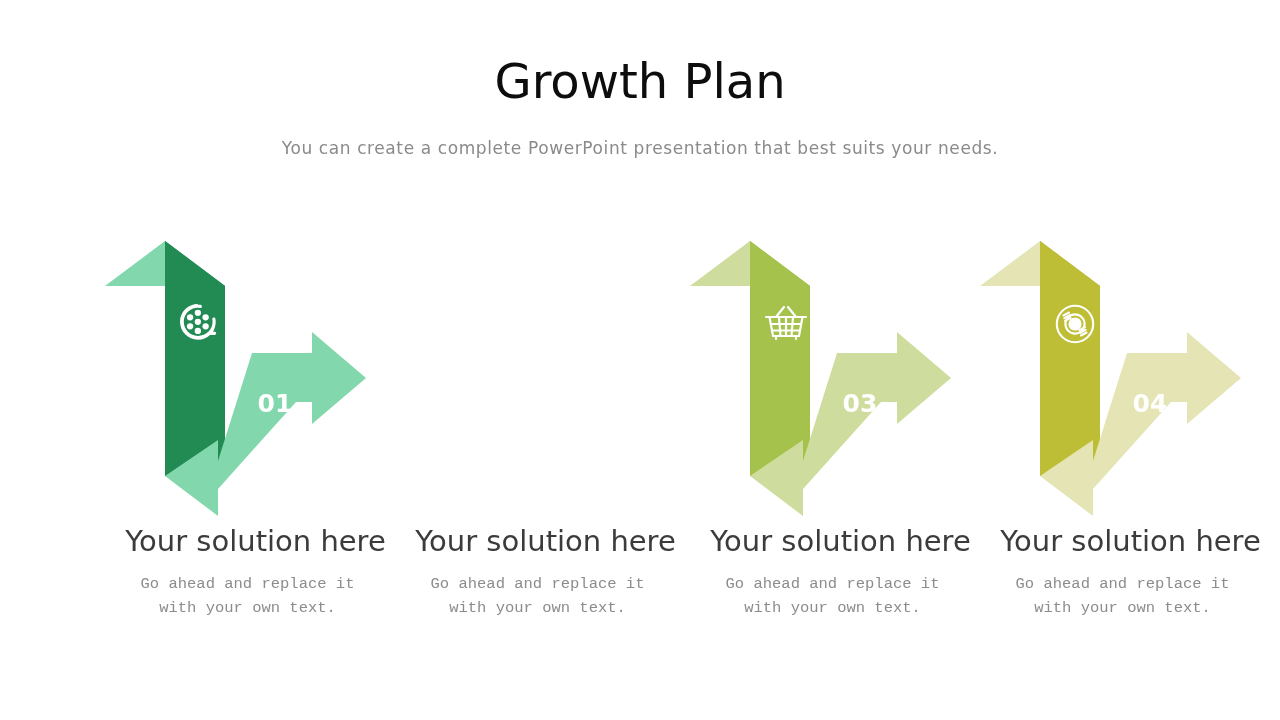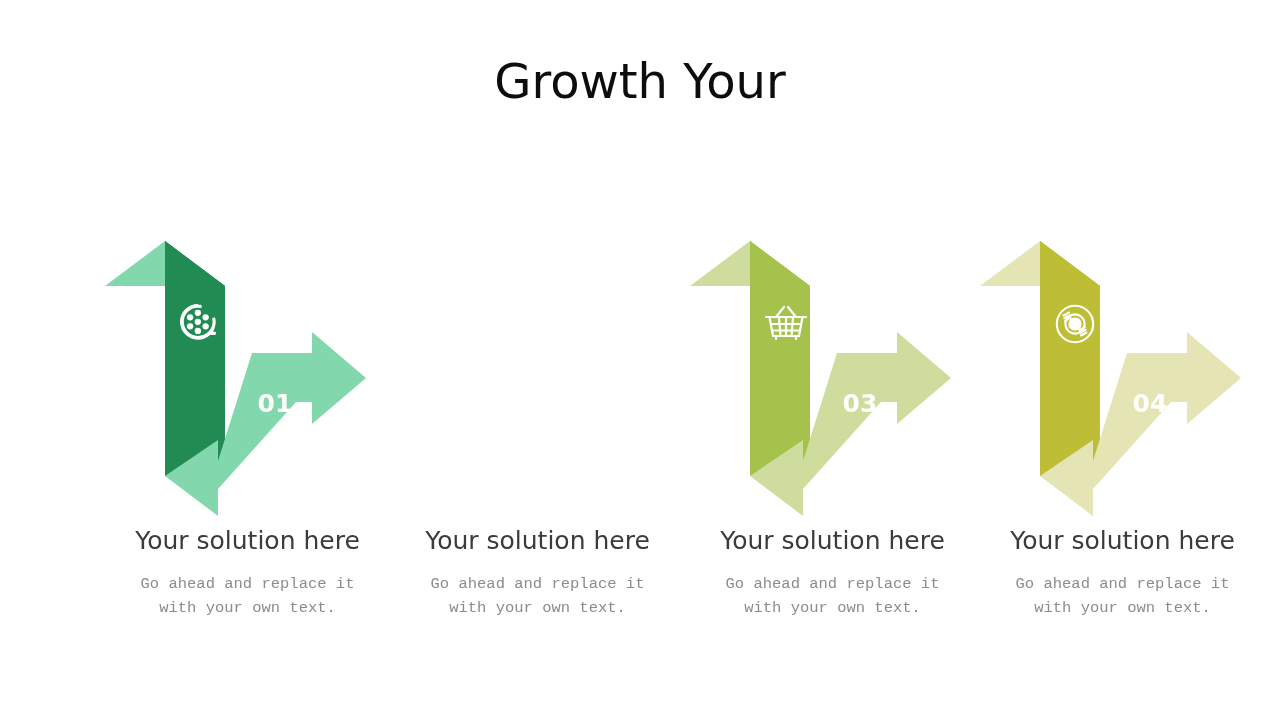--- a/index.html
+++ b/index.html
@@ -47,24 +47,24 @@
   }
   .col-graphic {
     position: absolute;
     left: 0; top: 16px;
     width: 295px; height: 300px;
   }
   .col-graphic svg { display: block; }
 
   .col-heading {
     position: absolute;
-    left: 0; top: 315px;
+    left: 8px; top: 315px;
     width: 295px;
     text-align: center;
-    font-size: 25px;
+    font-size: 29px;
     font-weight: 400;
     color: #3b3b3b;
     line-height: 32px;
     font-family: "DejaVu Sans", sans-serif;
   }
   .col-body {
     position: absolute;
     left: 22px; top: 362px;
     width: 251px;
     text-align: center;
@@ -81,21 +81,22 @@
     fill: #ffffff;
     font-family: "DejaVu Sans", sans-serif;
   }
   .icon-layer { pointer-events: none; }
 </style>
 </head>
 <body>
 
 <div id="slide" style="background: rgb(255, 255, 255);">
 
-  <div id="title" style="color: rgb(13, 13, 13);">Growth Your</div>
+  <div id="title" style="color: rgb(13, 13, 13);">Growth Plan</div>
+  <div id="subtitle" style="color: rgb(138, 138, 138);">You can create a complete PowerPoint presentation that best suits your needs.</div>
 
   <div class="col" id="col-0" style="left: 100px;">
     <div class="col-graphic">
       <svg width="295" height="300" viewBox="0 0 295 300">
 
         <polygon points="65,60 5,60 65,15" fill="#82d8ac"></polygon>
 
         <polygon points="65,15 125,60 65,60" fill="#1c7648"></polygon>
 
         <polygon points="65,15 125,60 125,250 65,250" fill="#228b54"></polygon>

